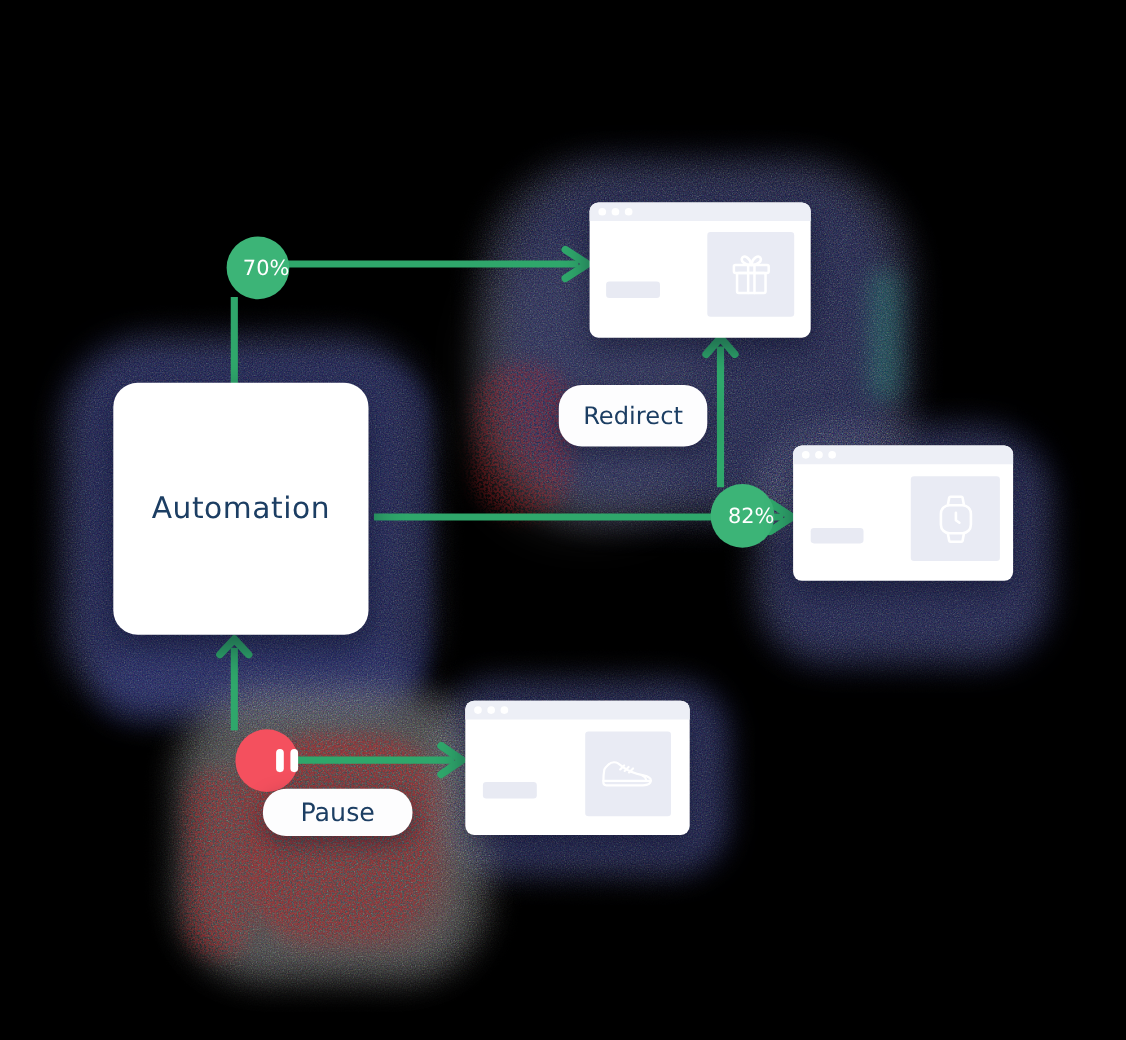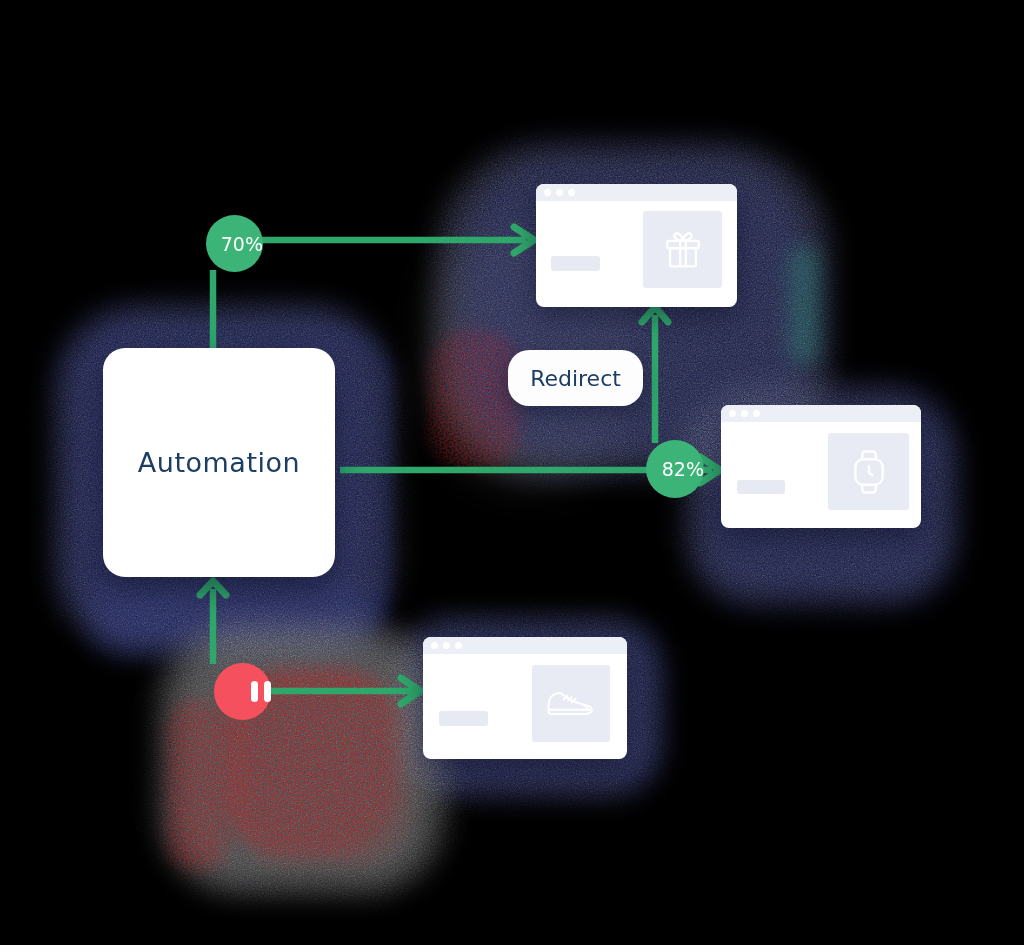--- a/index.html
+++ b/index.html
@@ -127,20 +127,23 @@
   <div class="badge" id="badge-pause">
     <span class="pause-icon" style="display:flex;gap:6px;">
       <span class="pause-bar"></span>
         <span class="pause-bar"></span>
     </span>
   </div>
 
   <div class="pill" id="redirect-pill">
     <span>Redirect</span>
   </div>
+  <div class="pill" id="pause-pill">
+    <span>Pause</span>
+  </div>
 
   <div class="window" id="gift-window">
     <div class="win-bar">
       <span class="win-dot"></span>
       <span class="win-dot"></span>
       <span class="win-dot"></span>
     </div>
     <div class="win-body">
       <div class="placeholder"></div>
       <div class="panel">

